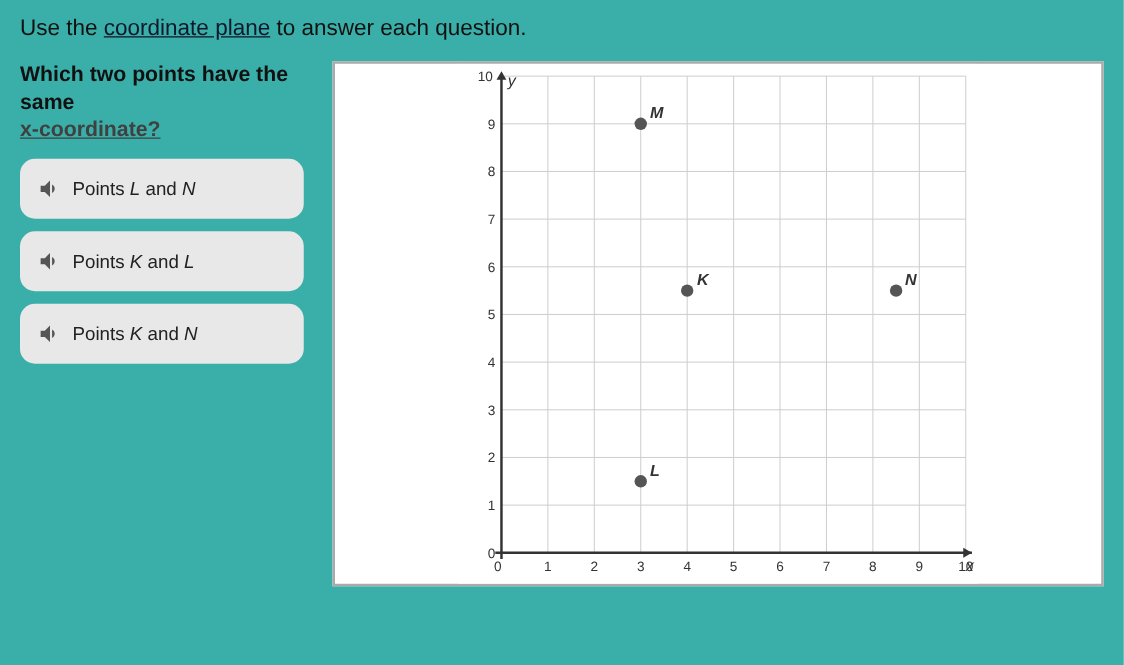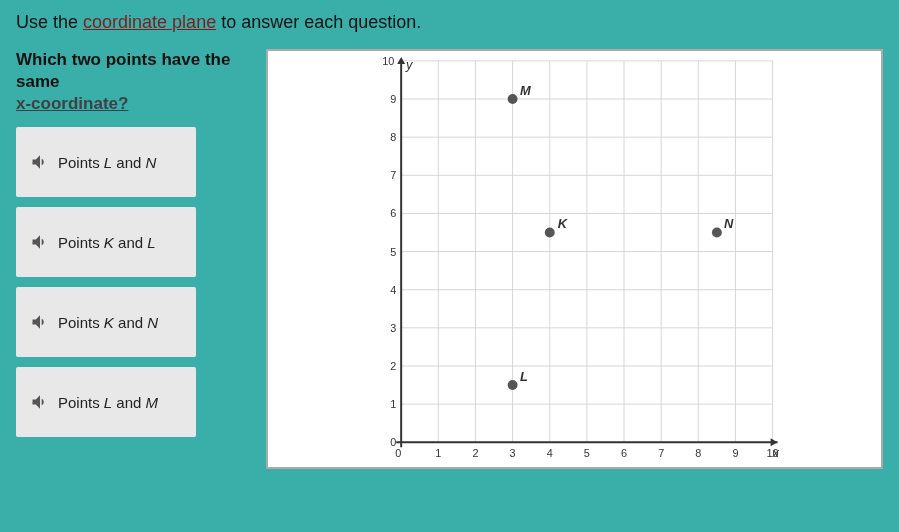--- a/index.html
+++ b/index.html
@@ -14,21 +14,21 @@
 
     .header {
       padding: 12px 16px 8px 16px;
       font-size: 18px;
       color: #111;
       font-weight: normal;
     }
 
     .header span.underline {
       text-decoration: underline;
-      color: #7f1d1d;
+      color: #0f172a;
     }
 
     .content {
       display: flex;
       flex-direction: row;
       padding: 8px 16px;
     }
 
     .left-panel {
       width: 250px;
@@ -46,24 +46,24 @@
     .question .underline {
       text-decoration: underline;
       color: #404040;
     }
 
     .answer-btn {
       display: flex;
       align-items: center;
       background-color: #e8e8e8;
       border: none;
-      border-radius: 2px;
-      padding: 25px 14px;
+      border-radius: 12px;
+      padding: 14px 14px;
       margin-bottom: 10px;
-      width: 180px;
+      width: 227px;
       font-size: 15px;
       cursor: pointer;
       gap: 8px;
       color: #222;
     }
 
     .answer-btn .speaker-icon {
       width: 20px;
       height: 20px;
       flex-shrink: 0;
@@ -120,26 +120,20 @@
       <span class="btn-text">Points <em>K</em> and <em>L</em></span>
     </button>
 
     <button class="answer-btn">
       <svg class="speaker-icon" viewBox="0 0 24 24" fill="#555">
         <path d="M3 9v6h4l5 5V4L7 9H3zm13.5 3c0-1.77-1.02-3.29-2.5-4.03v8.05c1.48-.73 2.5-2.25 2.5-4.02z"></path>
       </svg>
       <span class="btn-text">Points <em>K</em> and <em>N</em></span>
     </button>
 
-    <button class="answer-btn">
-      <svg class="speaker-icon" viewBox="0 0 24 24" fill="#555">
-        <path d="M3 9v6h4l5 5V4L7 9H3zm13.5 3c0-1.77-1.02-3.29-2.5-4.03v8.05c1.48-.73 2.5-2.25 2.5-4.02z"></path>
-      </svg>
-      <span class="btn-text">Points <em>L</em> and <em>M</em></span>
-    </button>
   </div>
 
   <div class="graph-container">
     <svg class="graph-svg" viewBox="0 0 420 420">
 
       <rect x="0" y="0" width="420" height="420" fill="white"></rect>
 
       <defs>
         <clipPath id="graphClip">
           <rect x="35" y="10" width="375" height="385"></rect>

